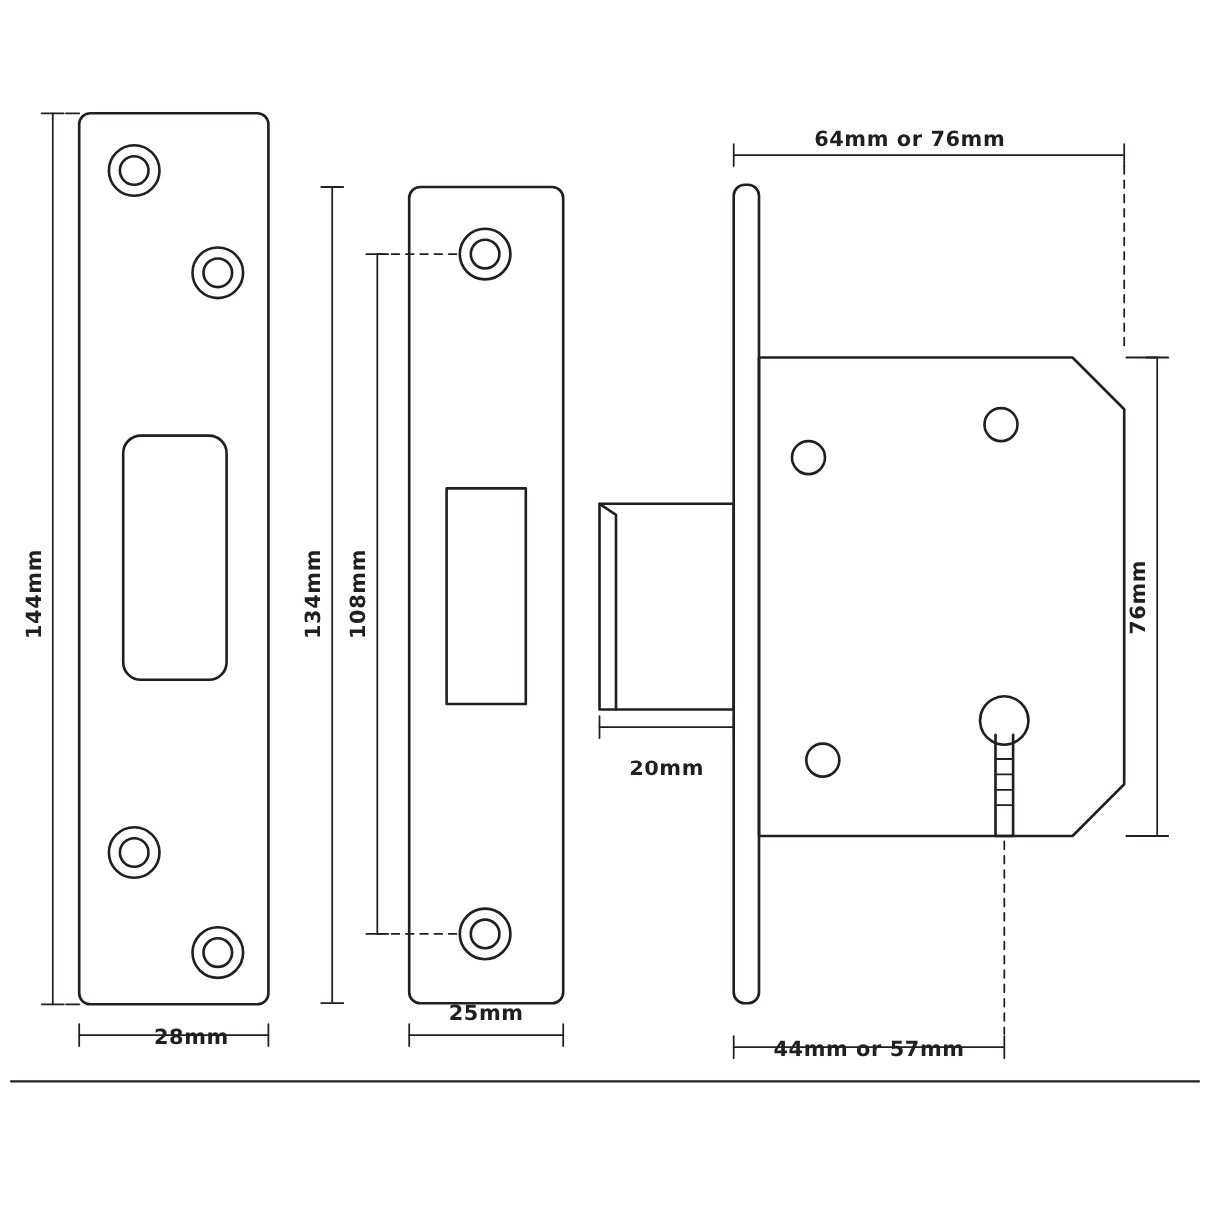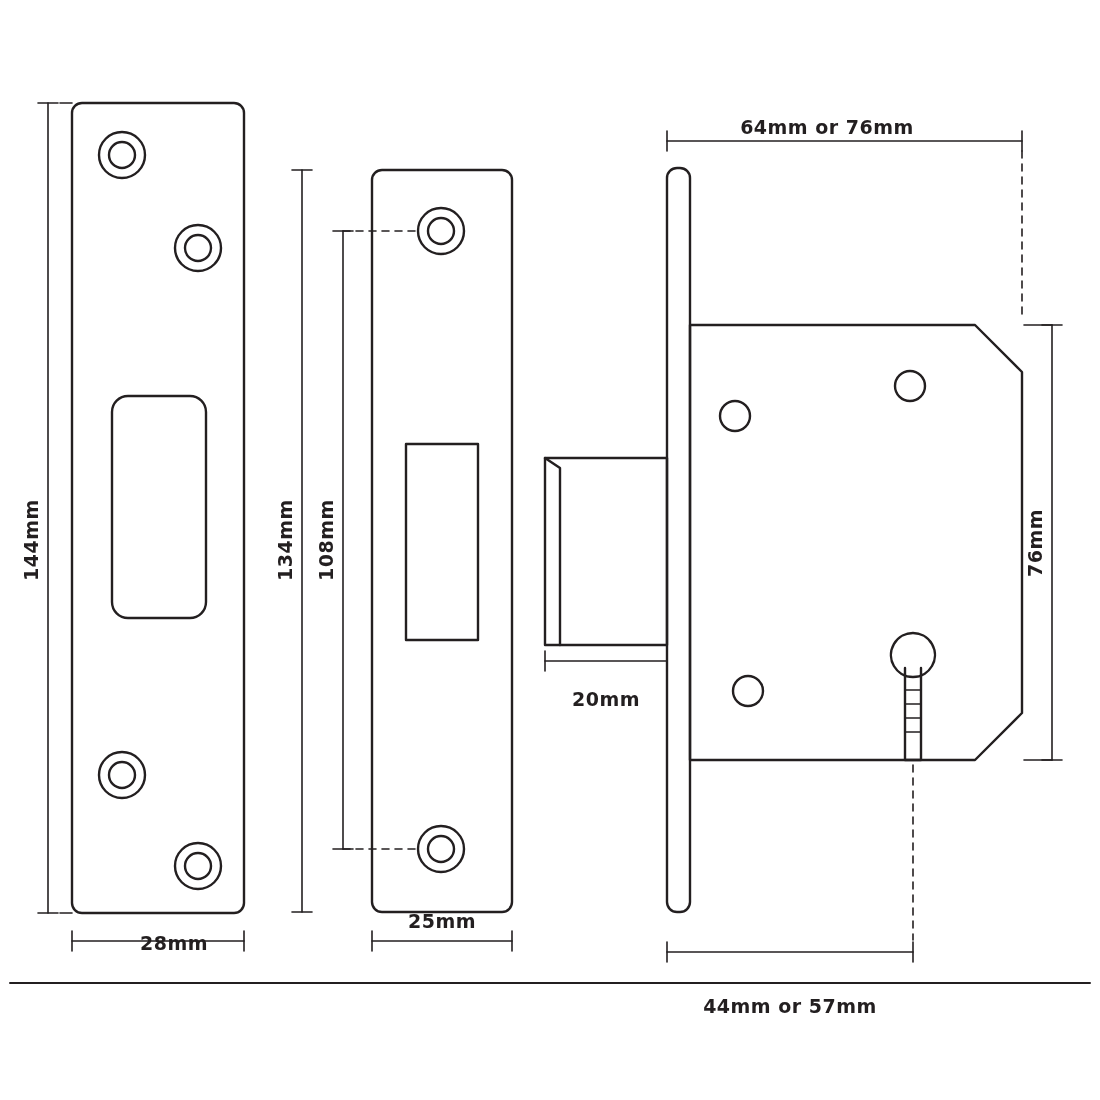--- a/index.html
+++ b/index.html
@@ -179,15 +179,15 @@
   <div class="dimlabel vert" style="left:337px; top:540px; transform: rotate(-90deg) translate(-50%, -100%);">108mm</div>
 
   <div class="dimlabel" style="left:442px; top:910px; transform: translateX(-50%);">25mm</div>
 
   <div class="dimlabel" style="left:827px; top:116px; transform: translateX(-50%);">64mm or 76mm</div>
 
   <div class="dimlabel vert" style="left:1046px; top:543px; transform: rotate(-90deg) translate(-50%, -100%);">76mm</div>
 
   <div class="dimlabel" style="left:606px; top:688px; transform: translateX(-50%);">20mm</div>
 
-  <div class="dimlabel" style="left:790px; top:995px; transform: translateX(-50%);">44mm or 57mm</div>
+  <div class="dimlabel" style="left:790px; top:943px; transform: translateX(-50%);">44mm or 57mm</div>
 
 </div>
 
 </body></html>

